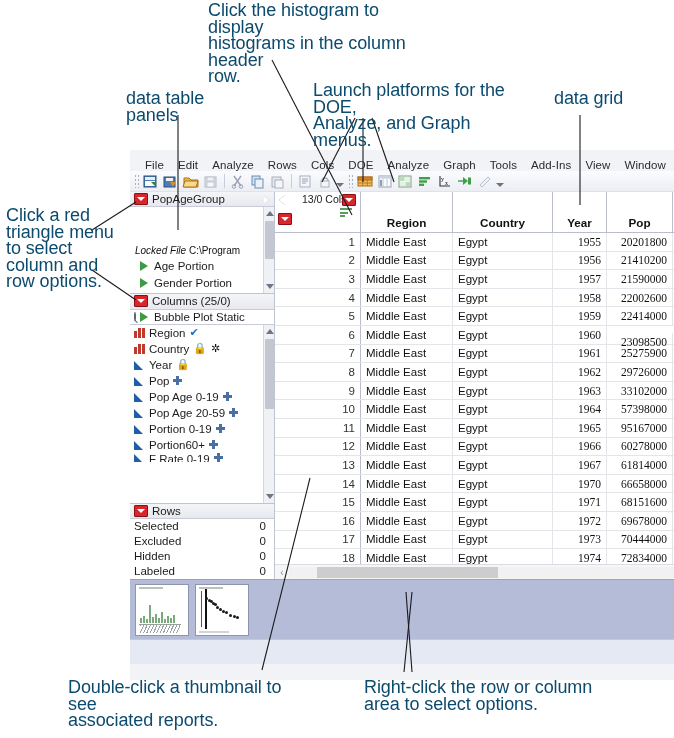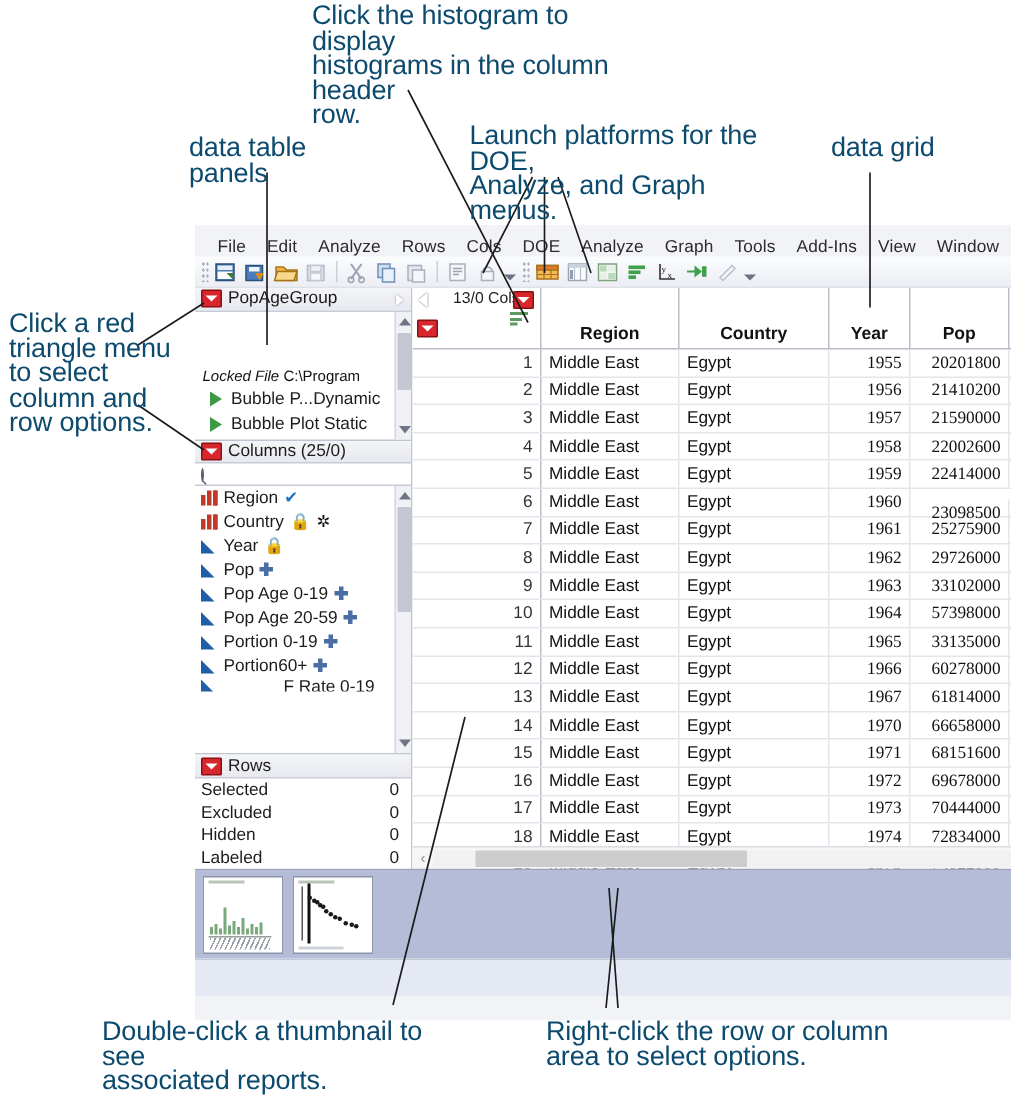--- a/index.html
+++ b/index.html
@@ -303,21 +303,21 @@
     vertical-align: -1px;
   }
   .b-plus::before, .b-plus::after {
     content: "";
     position: absolute;
     background: #4a6fa5;
   }
   .b-plus::before { left: 3px; top: 0; width: 3px; height: 9px; }
   .b-plus::after  { left: 0; top: 3px; width: 9px; height: 3px; }
 
-  .col-row.clipped { height: 9px; overflow: hidden; align-items: flex-start; gap: 40px; }
+  .col-row.clipped { height: 9px; overflow: hidden; align-items: flex-start; }
 
   
   .rows-stats { background: #ffffff; }
   .rows-row {
     display: flex;
     justify-content: space-between;
     height: 15px;
     align-items: center;
     padding: 0 8px 0 4px;
     font-size: 11.5px;
@@ -637,20 +637,28 @@
         <div class="grey-arrow-r"></div>
       </div>
 
       <div class="scripts" style="height:84px;">
         <div class="locked">
           <i>Locked File</i>
           <span>C:\Program</span>
         </div>
         <div class="script-row">
           <span class="grn-tri"></span>
+          <span>Age Portion</span>
+        </div>
+        <div class="script-row">
+          <span class="grn-tri"></span>
+          <span>Gender Portion</span>
+        </div>
+        <div class="script-row">
+          <span class="grn-tri"></span>
           <span>Bubble P...Dynamic</span>
         </div>
         <div class="script-row">
           <span class="grn-tri"></span>
           <span>Bubble Plot Static</span>
         </div>
         <div class="vscroll">
           <div class="vs-up"></div>
           <div class="thumb" style="top:14px;height:38px;"></div>
           <div class="vs-dn"></div>
@@ -835,21 +843,21 @@
             <div class="gcell txt" style="width: 92px;">Middle East</div>
             <div class="gcell txt" style="width: 100px;">Egypt</div>
             <div class="gcell num" style="width: 54px;">1964</div>
             <div class="gcell num" style="width: 66px;">57398000</div>
           </div>
           <div class="grow">
             <div class="gcell rownum" style="width: 86px; padding-left: 28px;">11</div>
             <div class="gcell txt" style="width: 92px;">Middle East</div>
             <div class="gcell txt" style="width: 100px;">Egypt</div>
             <div class="gcell num" style="width: 54px;">1965</div>
-            <div class="gcell num" style="width: 66px;">33135000</div>
+            <div class="gcell num" style="width: 66px;">95167000</div>
           </div>
           <div class="grow">
             <div class="gcell rownum" style="width: 86px;">12</div>
             <div class="gcell txt" style="width: 92px;">Middle East</div>
             <div class="gcell txt" style="width: 100px;">Egypt</div>
             <div class="gcell num" style="width: 54px;">1966</div>
             <div class="gcell num" style="width: 66px;">60278000</div>
           </div>
           <div class="grow">
             <div class="gcell rownum" style="width: 86px;">13</div>

